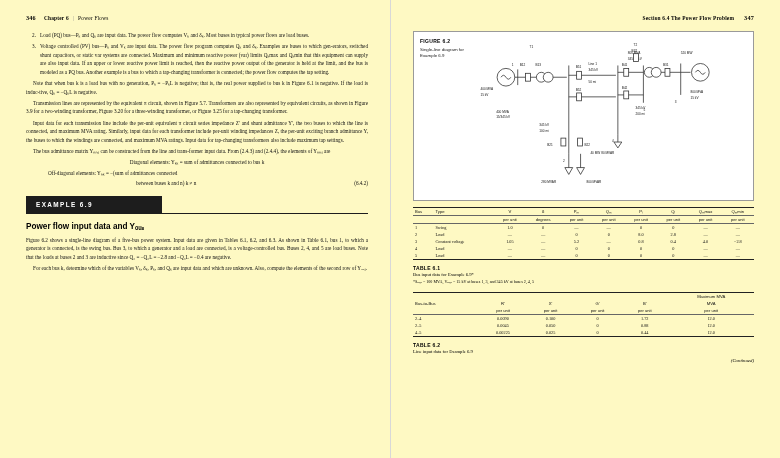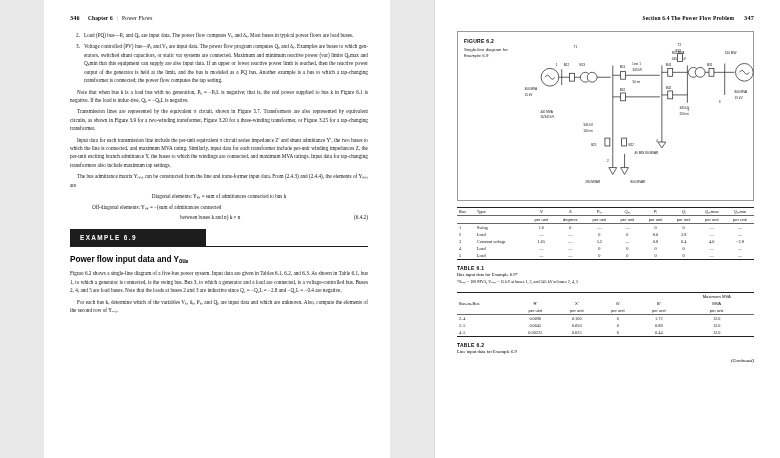--- a/index.html
+++ b/index.html
@@ -9,24 +9,23 @@
     font-family:"Liberation Serif", serif;
     overflow:hidden;
   }
   .spread{
     position:relative;
     width:780px;height:458px;
     display:flex;
   }
   .page{
     position:relative;
-    background:#ffffff;
+    background:#fef9c3;
     height:458px;
     box-sizing:border-box;
-    margin-left:44px;
   }
   .page.left{width:390px;padding:14px 22px 10px 26px;}
   .page.right{width:390px;padding:14px 26px 10px 22px;border-left:1px solid #d8d8d8;}
 
   
   .runhead{
     display:flex;align-items:baseline;
     font-size:5.4px;letter-spacing:.2px;
     color:#000;
     margin-bottom:10px;

